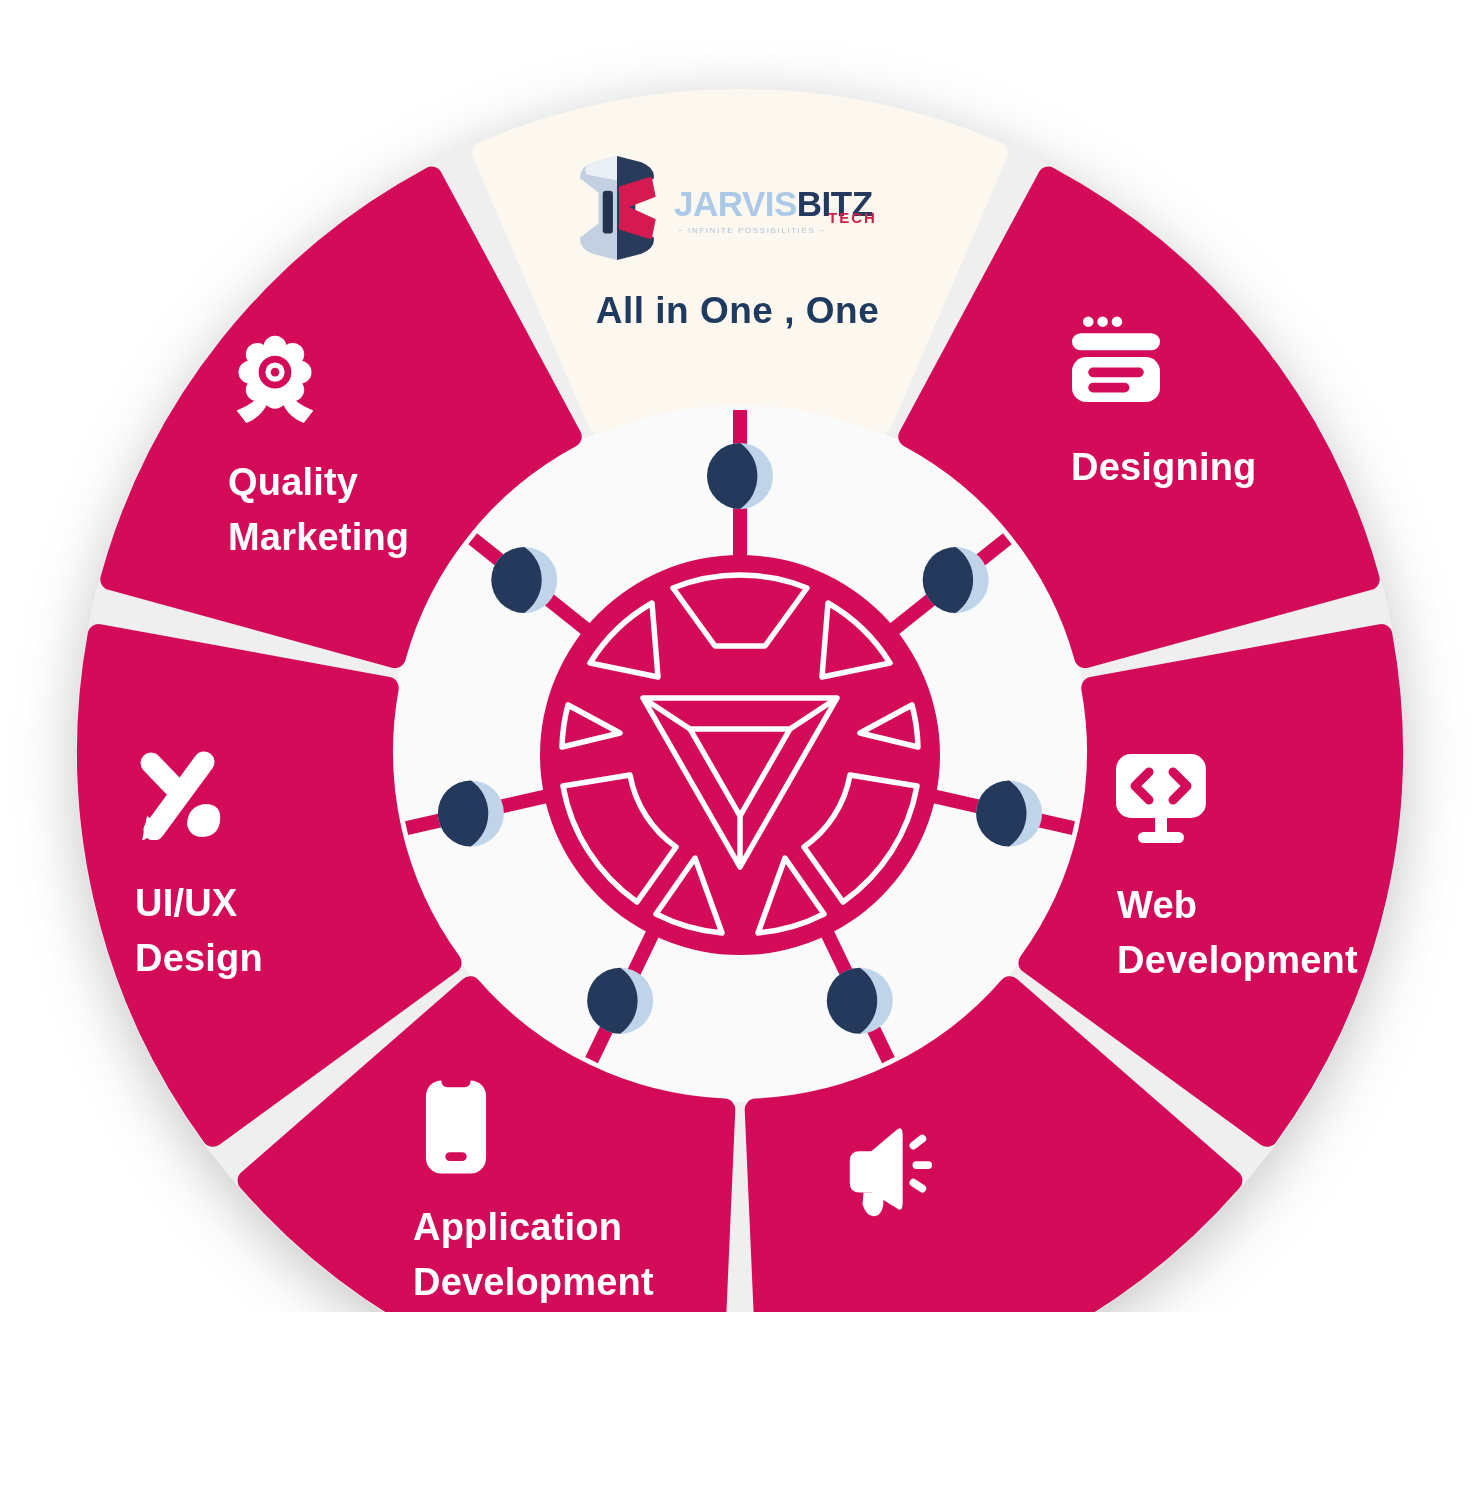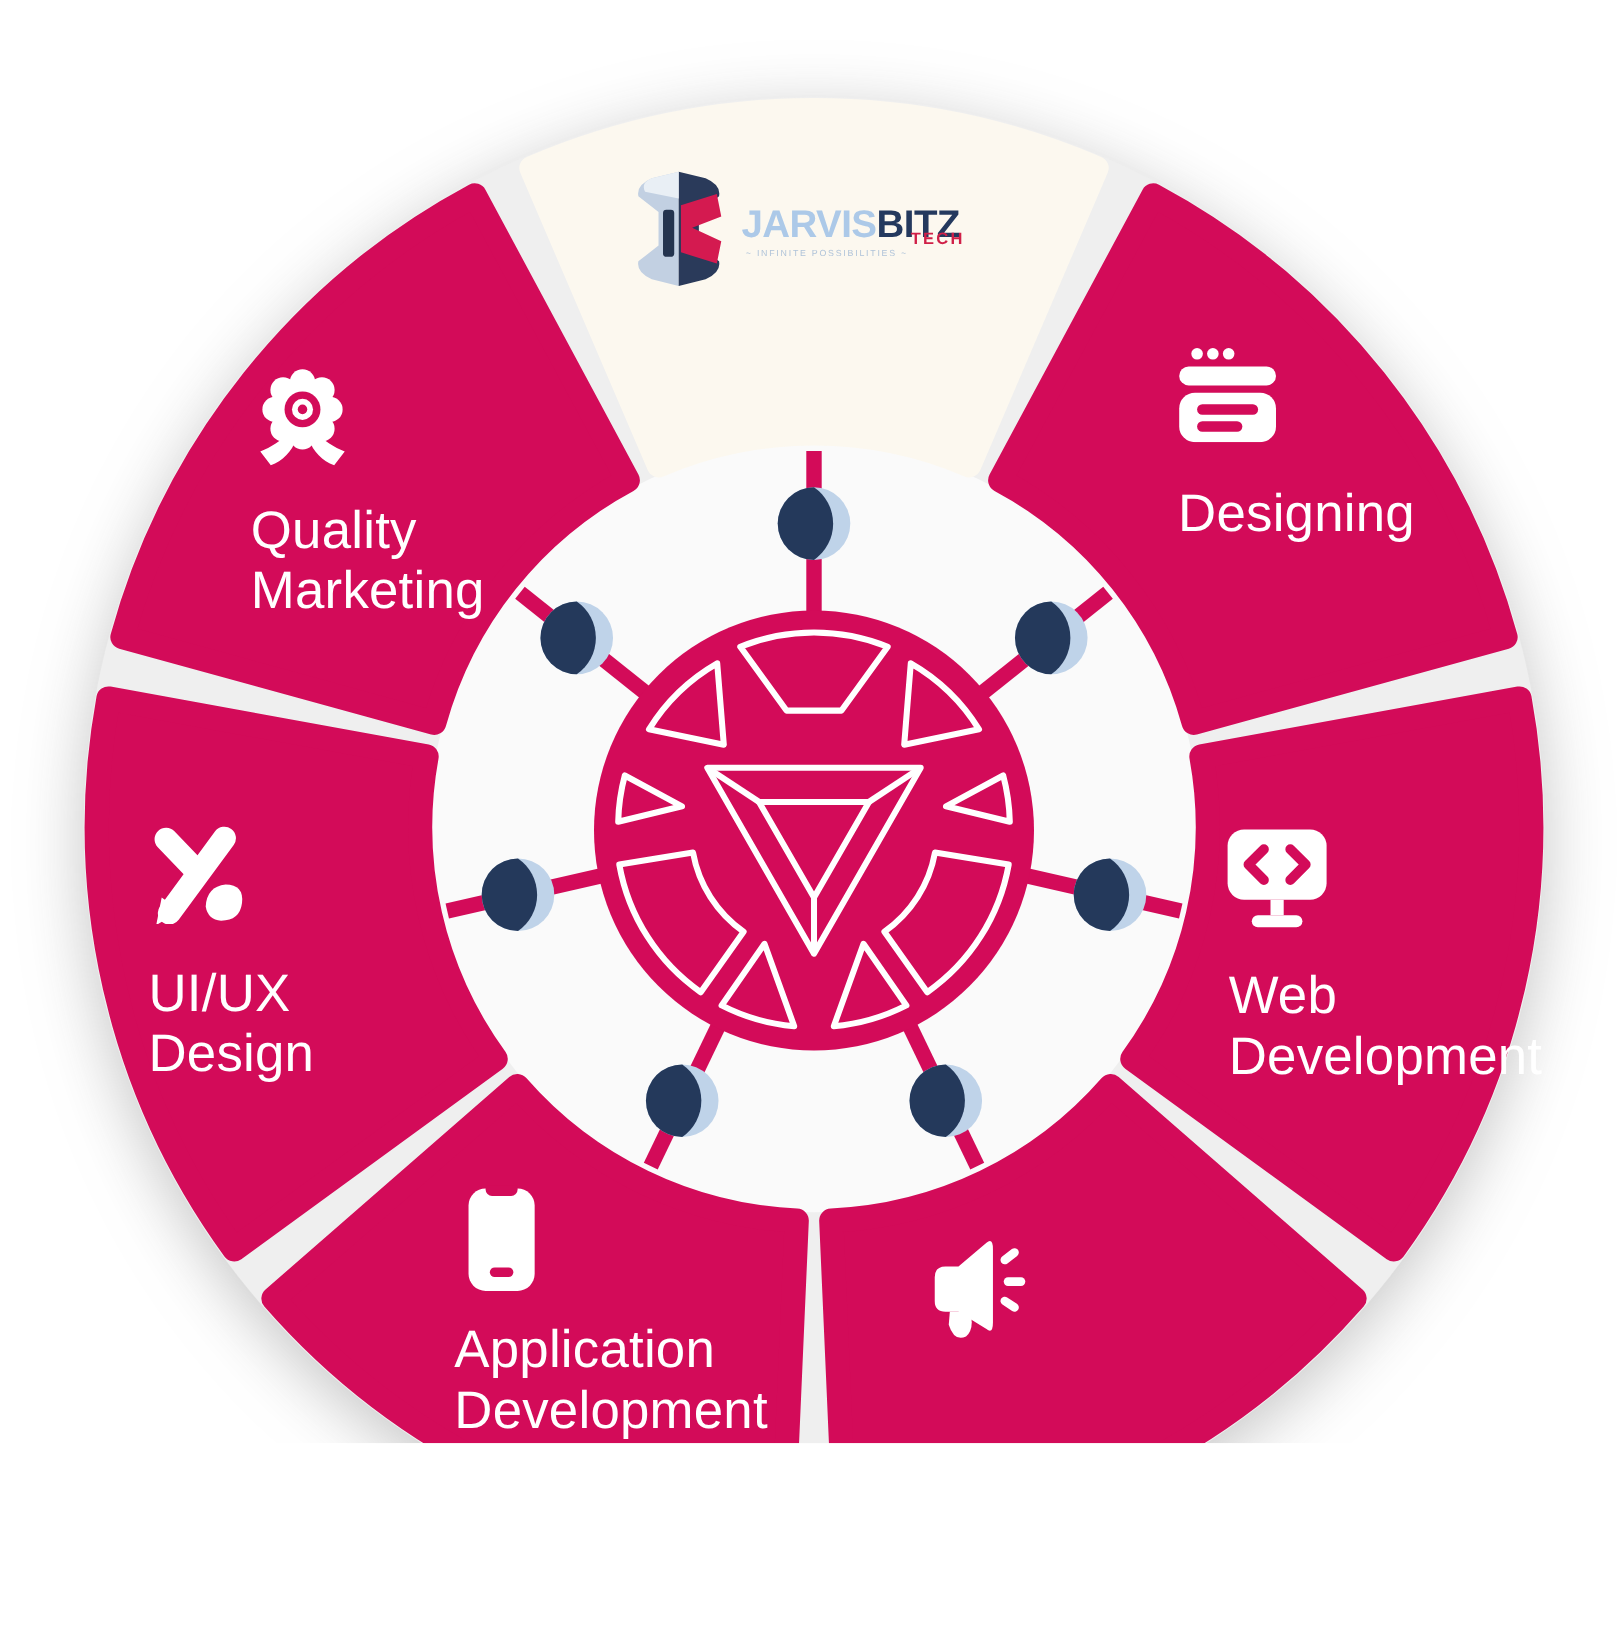--- a/index.html
+++ b/index.html
@@ -3,21 +3,21 @@
 <meta charset="utf-8">
 <style>
   html,body{margin:0;padding:0;background:#ffffff;}
   #stage{
     position:relative;width:1475px;height:1312px;overflow:hidden;
     background:#ffffff;font-family:"Liberation Sans",sans-serif;
   }
   #wheel-svg{position:absolute;left:0;top:0;
     filter:drop-shadow(0 14px 30px rgba(90,90,90,.35));}
   .seg-label{
-    position:absolute;color:#ffffff;font-weight:400;font-size:48px;
+    position:absolute;color:#ffffff;font-weight:700;font-size:38px;
     line-height:55px;letter-spacing:.2px;white-space:nowrap;
   }
   .seg-icon{position:absolute;}
   #headline{
     position:absolute;left:0;top:290px;width:1475px;text-align:center;
     color:#1E3A5F;font-weight:700;font-size:37px;letter-spacing:.5px;
   }
   #wordmark{position:absolute;left:674px;top:184px;font-weight:700;
     font-size:35px;letter-spacing:-.5px;white-space:nowrap;}
   #wordmark .wm1{color:#ACC9E8;}
@@ -116,20 +116,21 @@
   <svg id="logo-mark" width="102" height="108" viewBox="0 0 100 106">
     <path d="M50,2 L26,8 Q12,14 14,24 L32,38 L32,68 L14,82 Q12,92 26,98 L50,104 Z" fill="#C2D0E2"></path>
     <path d="M50,2 L74,8 Q88,14 86,24 L68,38 L68,68 L86,82 Q88,92 74,98 L50,104 Z" fill="#2A3A5A"></path>
     <path d="M52,32 L84,22 L88,42 L62,52 L88,64 L84,84 L52,74 Z" fill="#D41A50"></path>
     <path d="M50,2 L26,8 Q16,12 20,20 L50,26 Z" fill="#E9EFF5"></path>
     <rect x="36" y="36" width="10" height="42" rx="3" fill="#24344F"></rect>
   </svg>
   <div id="wordmark"><span class="wm1">JARVIS</span><span class="wm2">BITZ</span></div>
   <div id="tagline">~ INFINITE POSSIBILITIES ~</div>
   <div id="tech">TECH</div>
+  <div id="headline">All in One , One</div>
 
   <svg class="seg-icon" style="left:1068px;top:314px" width="96" height="88" viewBox="0 0 100 92">
     <circle cx="21" cy="8" r="5.5" fill="#fff"></circle>
       <circle cx="36" cy="8" r="5.5" fill="#fff"></circle>
       <circle cx="51" cy="8" r="5.5" fill="#fff"></circle>
     <rect x="4" y="20" width="92" height="18" rx="9" fill="#fff"></rect>
     <rect x="4" y="45" width="92" height="47" rx="15" fill="#fff"></rect>
     <rect x="21" y="56" width="58" height="10" rx="5" fill="#D30B59"></rect>
     <rect x="21" y="72" width="43" height="10" rx="5" fill="#D30B59"></rect>
   </svg>

